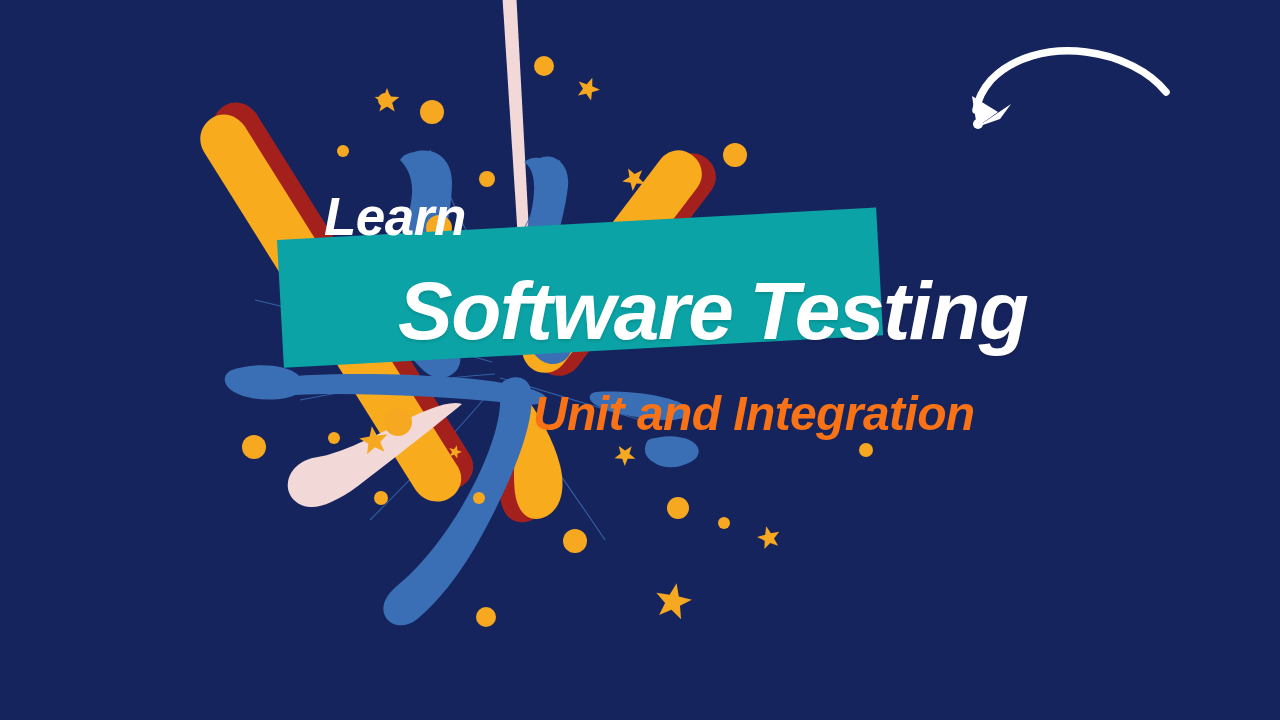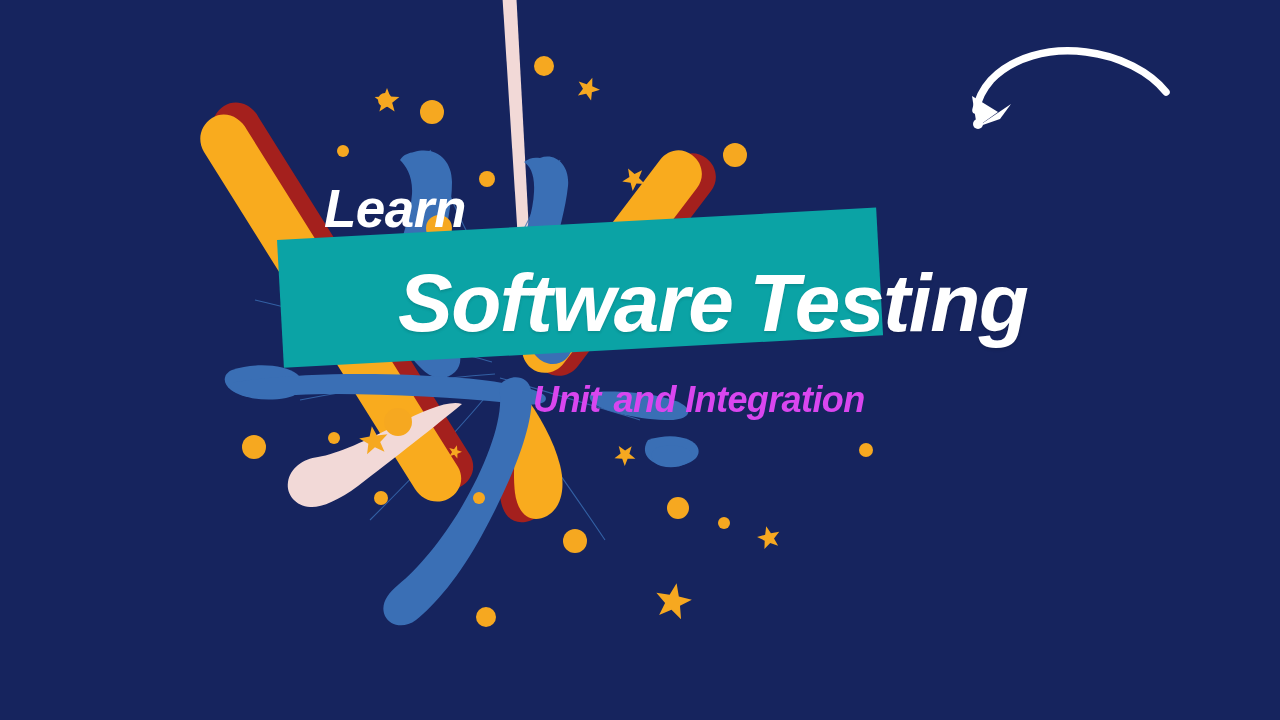--- a/index.html
+++ b/index.html
@@ -10,21 +10,21 @@
     background:#16245e;
   }
   #stage {
     position:relative;
     width:1280px;
     height:720px;
     background:#16245e;
     overflow:hidden;
   }
   #bg-art { position:absolute; inset:0; width:1280px; height:720px; }
-  .txt-layer { position:absolute; inset:0; width:1280px; height:532px; pointer-events:none; }
+  .txt-layer { position:absolute; inset:0; width:1280px; height:532px; pointer-events:none;margin-top:8px; }
 
   
   #teal-band {
     position:absolute;
     left:277px; top:240px;
     width:600px; height:128px;
     background:#0ba3a5;
     transform:rotate(-3.1deg);
     transform-origin:0 0;
   }
@@ -50,24 +50,24 @@
     color:#ffffff;
     letter-spacing:-1.5px;
     line-height:1;
     white-space:nowrap;
     text-shadow:0 2px 3px rgba(0,0,0,0.13);
     text-align:center;
   }
   .subline {
     position:absolute;
     left:533px; top:382px;
-    font-size:36px;
+    font-size:48px;
     font-weight:700;
     font-style:italic;
-    color:#d946ef;
+    color:#f97316;
     letter-spacing:-0.6px;
     line-height:1;
     white-space:nowrap;
   }
   .headline .word-gap { display:inline-block; width:17px; }
   .subline .word-gap { display:inline-block; width:13px; }
 </style>
 </head>
 <body>
 

